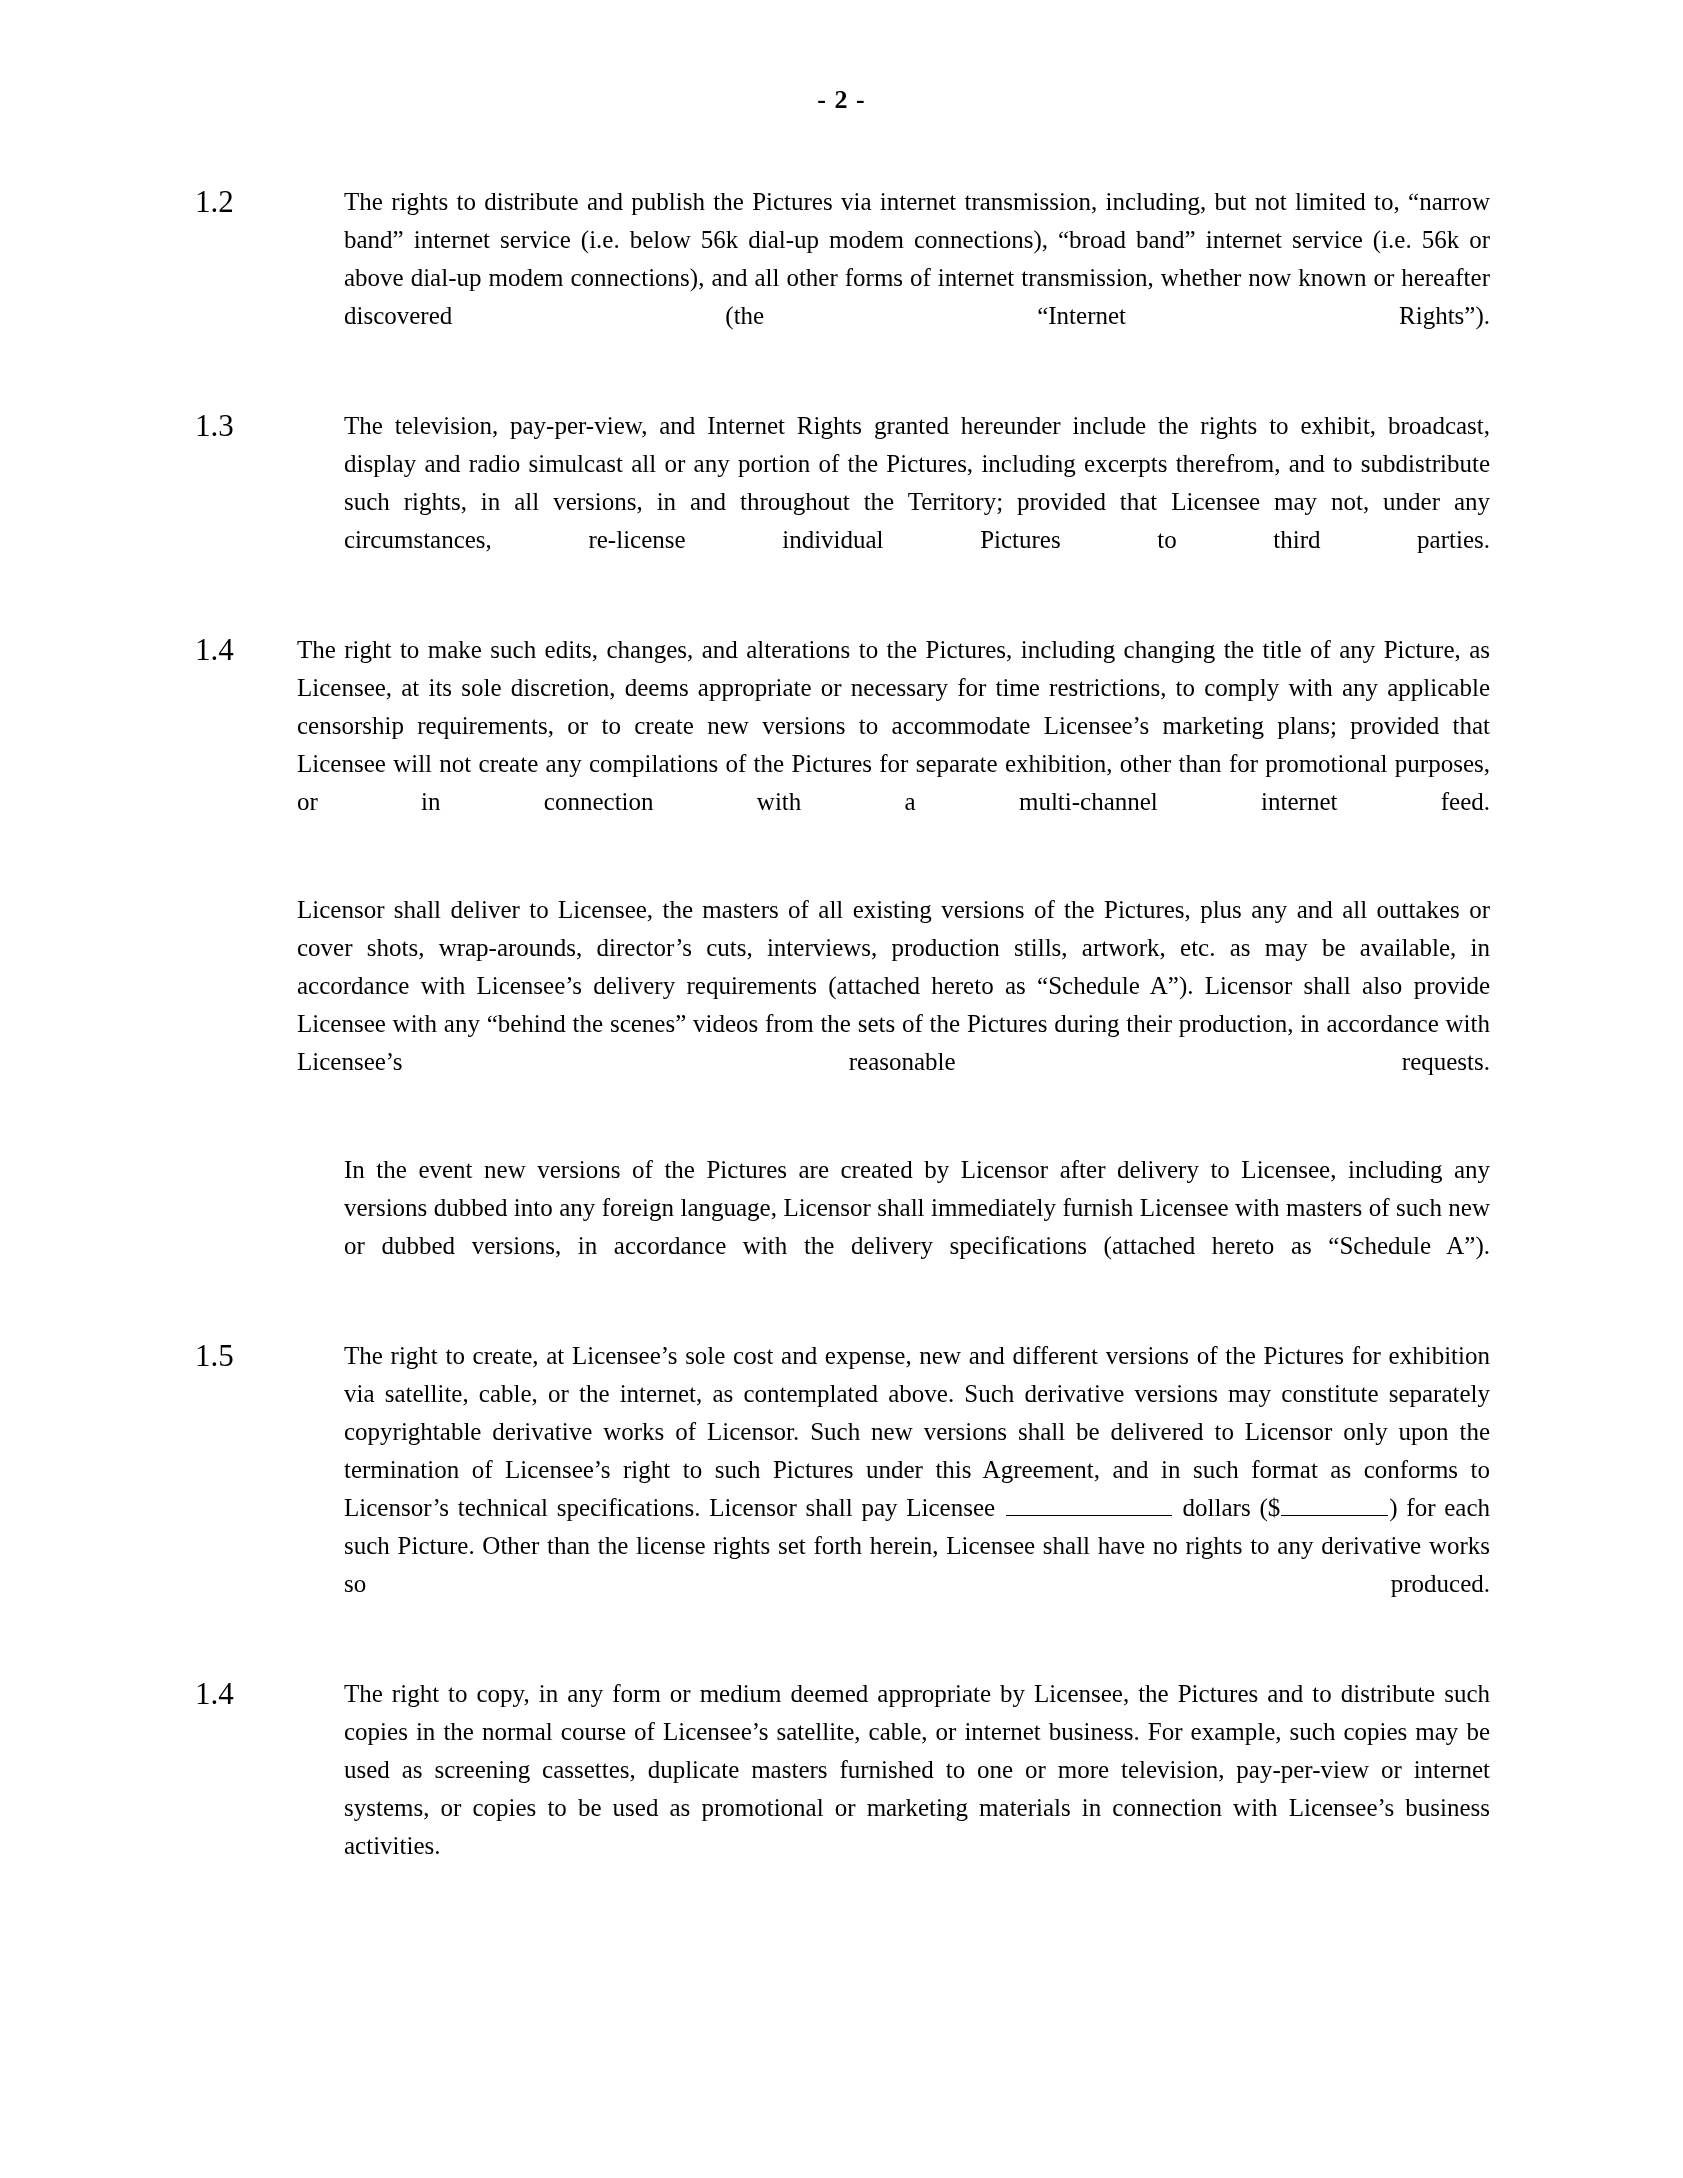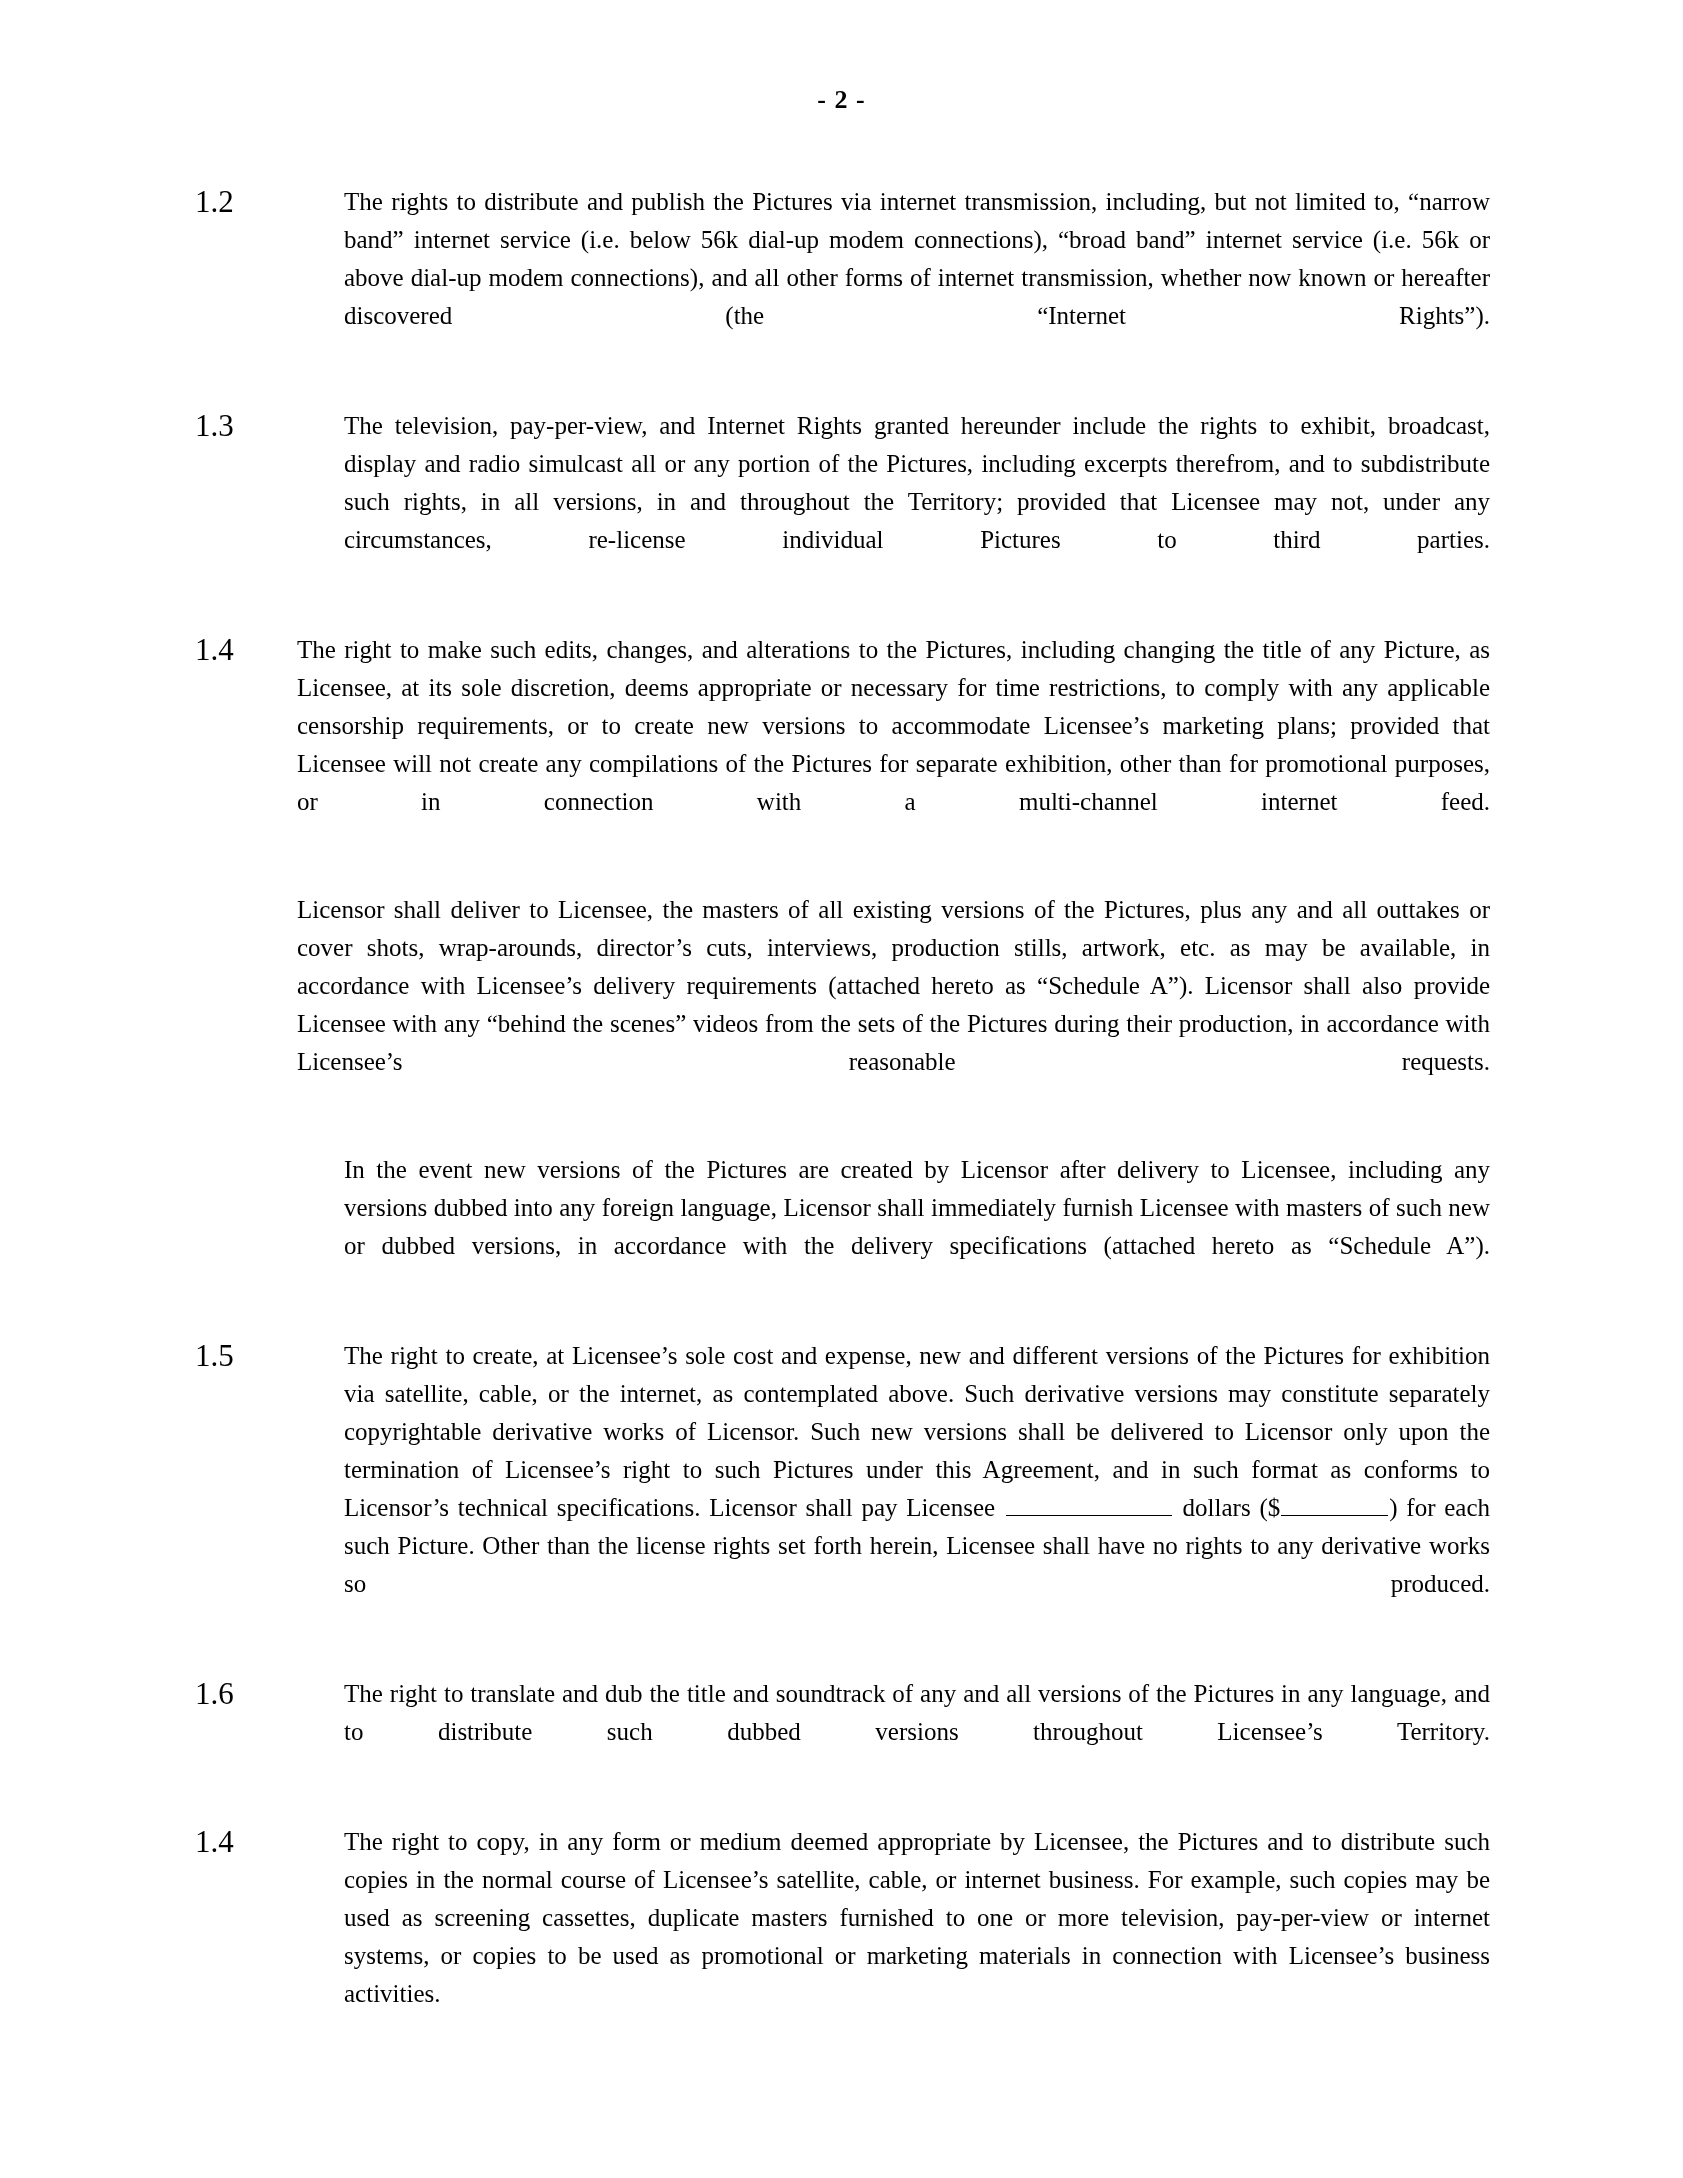--- a/index.html
+++ b/index.html
@@ -132,26 +132,20 @@
       </div>
     </div>
 
     <div class="clause">
       <div class="clause-number">1.5</div>
       <div class="clause-body">
         <p class="para"><span>The right to create, at Licensee’s sole cost and expense, new and different versions of the Pictures for exhibition via satellite, cable, or the internet, as contemplated above. Such derivative versions may constitute separately copyrightable derivative works of Licensor. Such new versions shall be delivered to Licensor only upon the termination of Licensee’s right to such Pictures under this Agreement, and in such format as conforms to Licensor’s technical specifications. Licensor shall pay Licensee </span><span class="blank-line-long"></span><span> dollars ($</span><span class="blank-line-short"></span><span>) for each such Picture. Other than the license rights set forth herein, Licensee shall have no rights to any derivative works so produced.</span></p>
       </div>
     </div>
 
-    <div class="clause">
-      <div class="clause-number">1.6</div>
-      <div class="clause-body">
-        <p class="para">The right to translate and dub the title and soundtrack of any and all versions of the Pictures in any language, and to distribute such dubbed versions throughout Licensee’s Territory.</p>
-      </div>
-    </div>
 
     <div class="clause">
       <div class="clause-number">1.4</div>
       <div class="clause-body">
         <p class="para">The right to copy, in any form or medium deemed appropriate by Licensee, the Pictures and to distribute such copies in the normal course of Licensee’s satellite, cable, or internet business. For example, such copies may be used as screening cassettes, duplicate masters furnished to one or more television, pay-per-view or internet systems, or copies to be used as promotional or marketing materials in connection with Licensee’s business activities.</p>
       </div>
     </div>
 
   </div>
 

